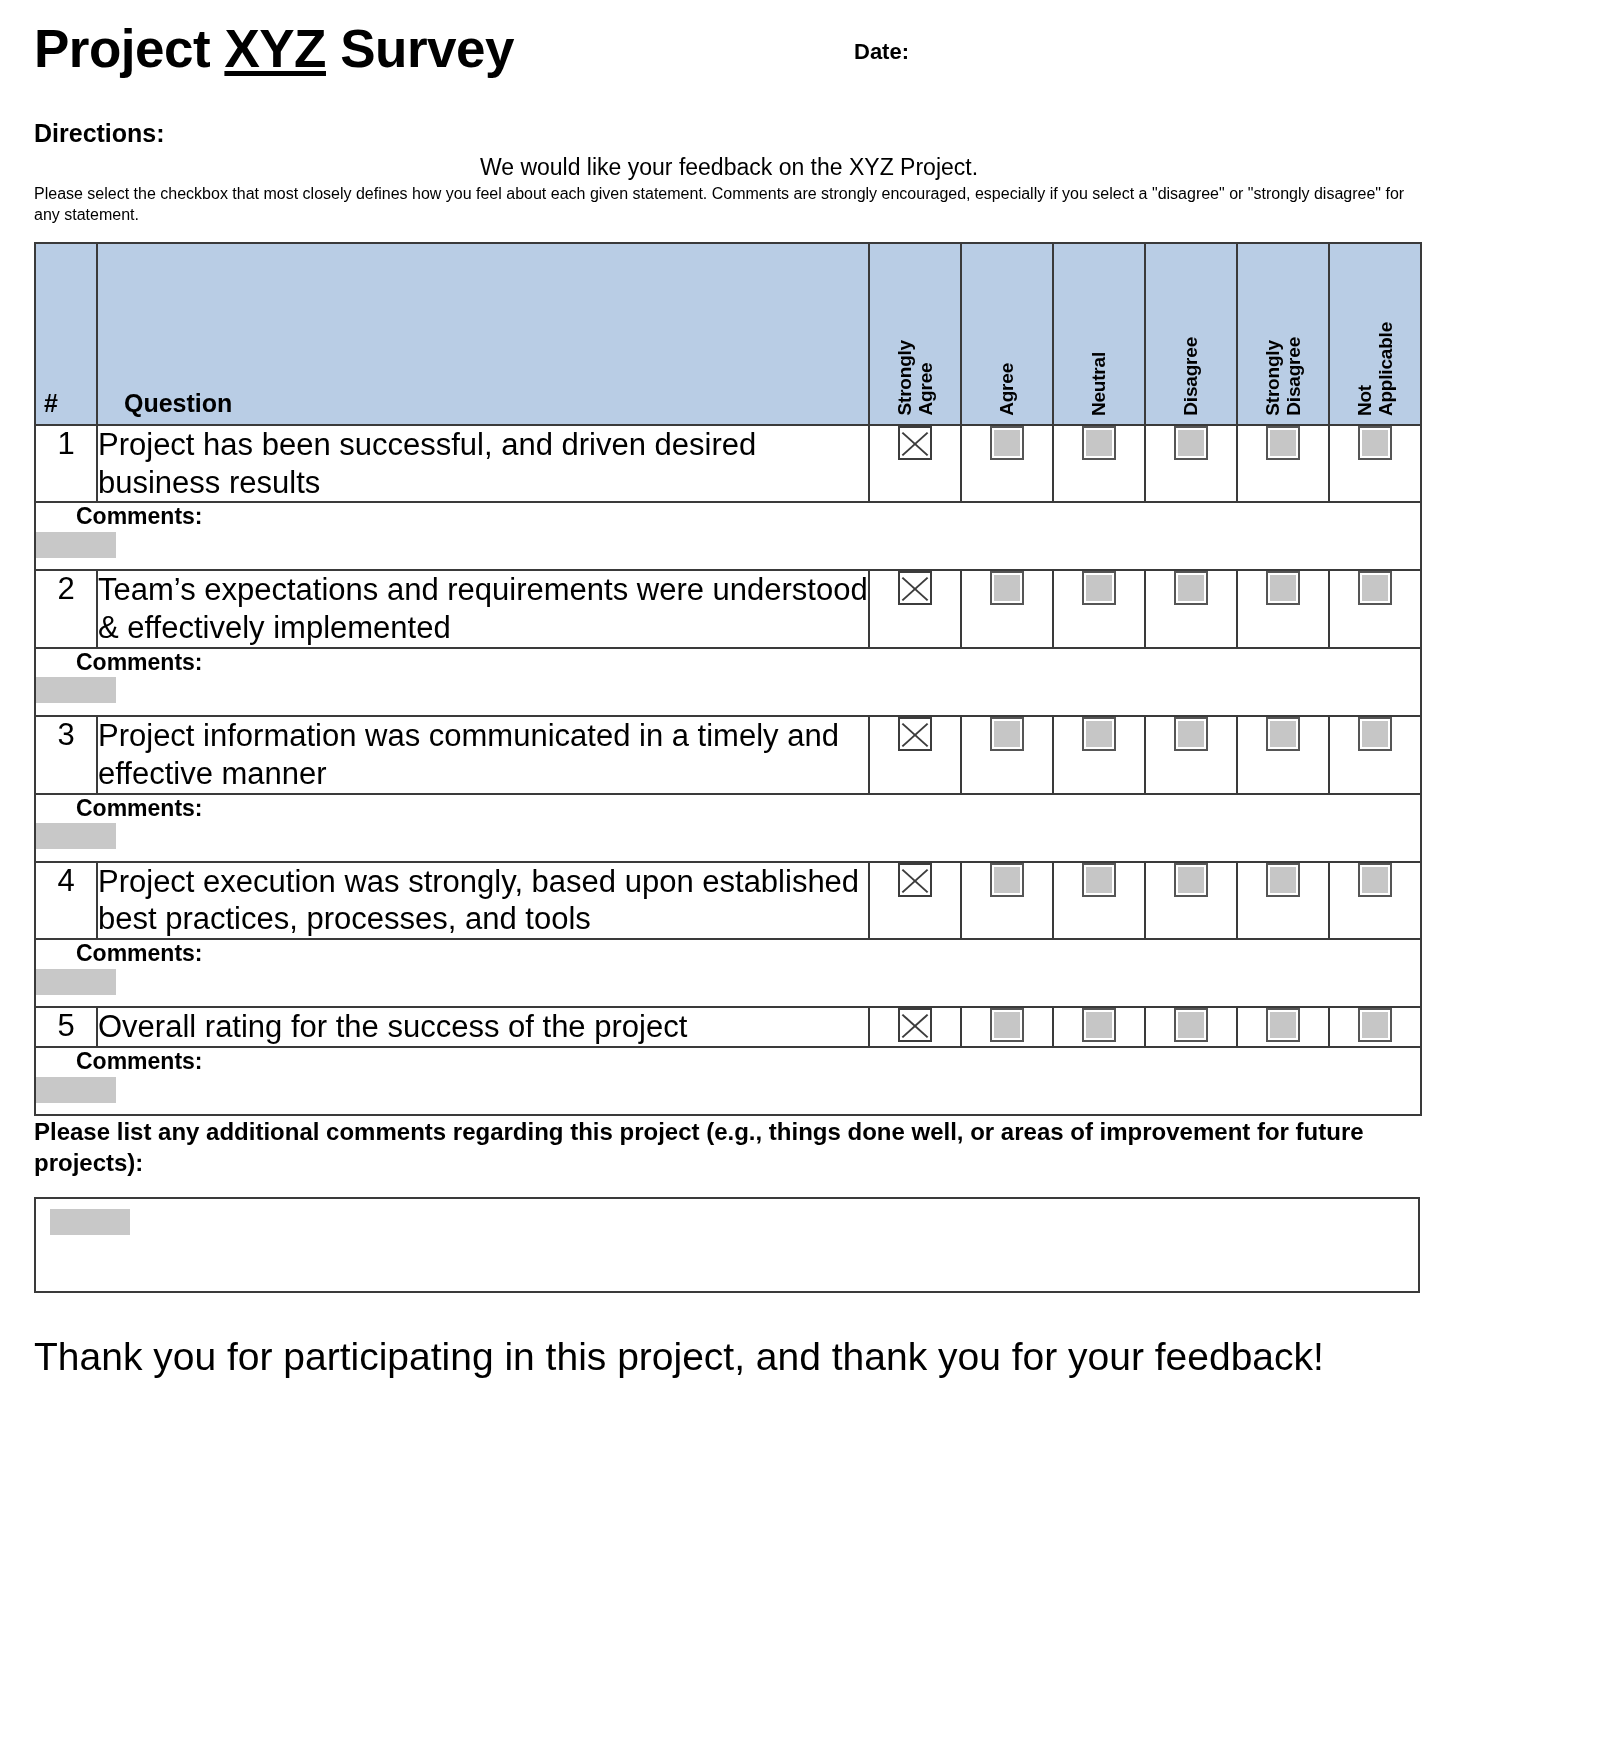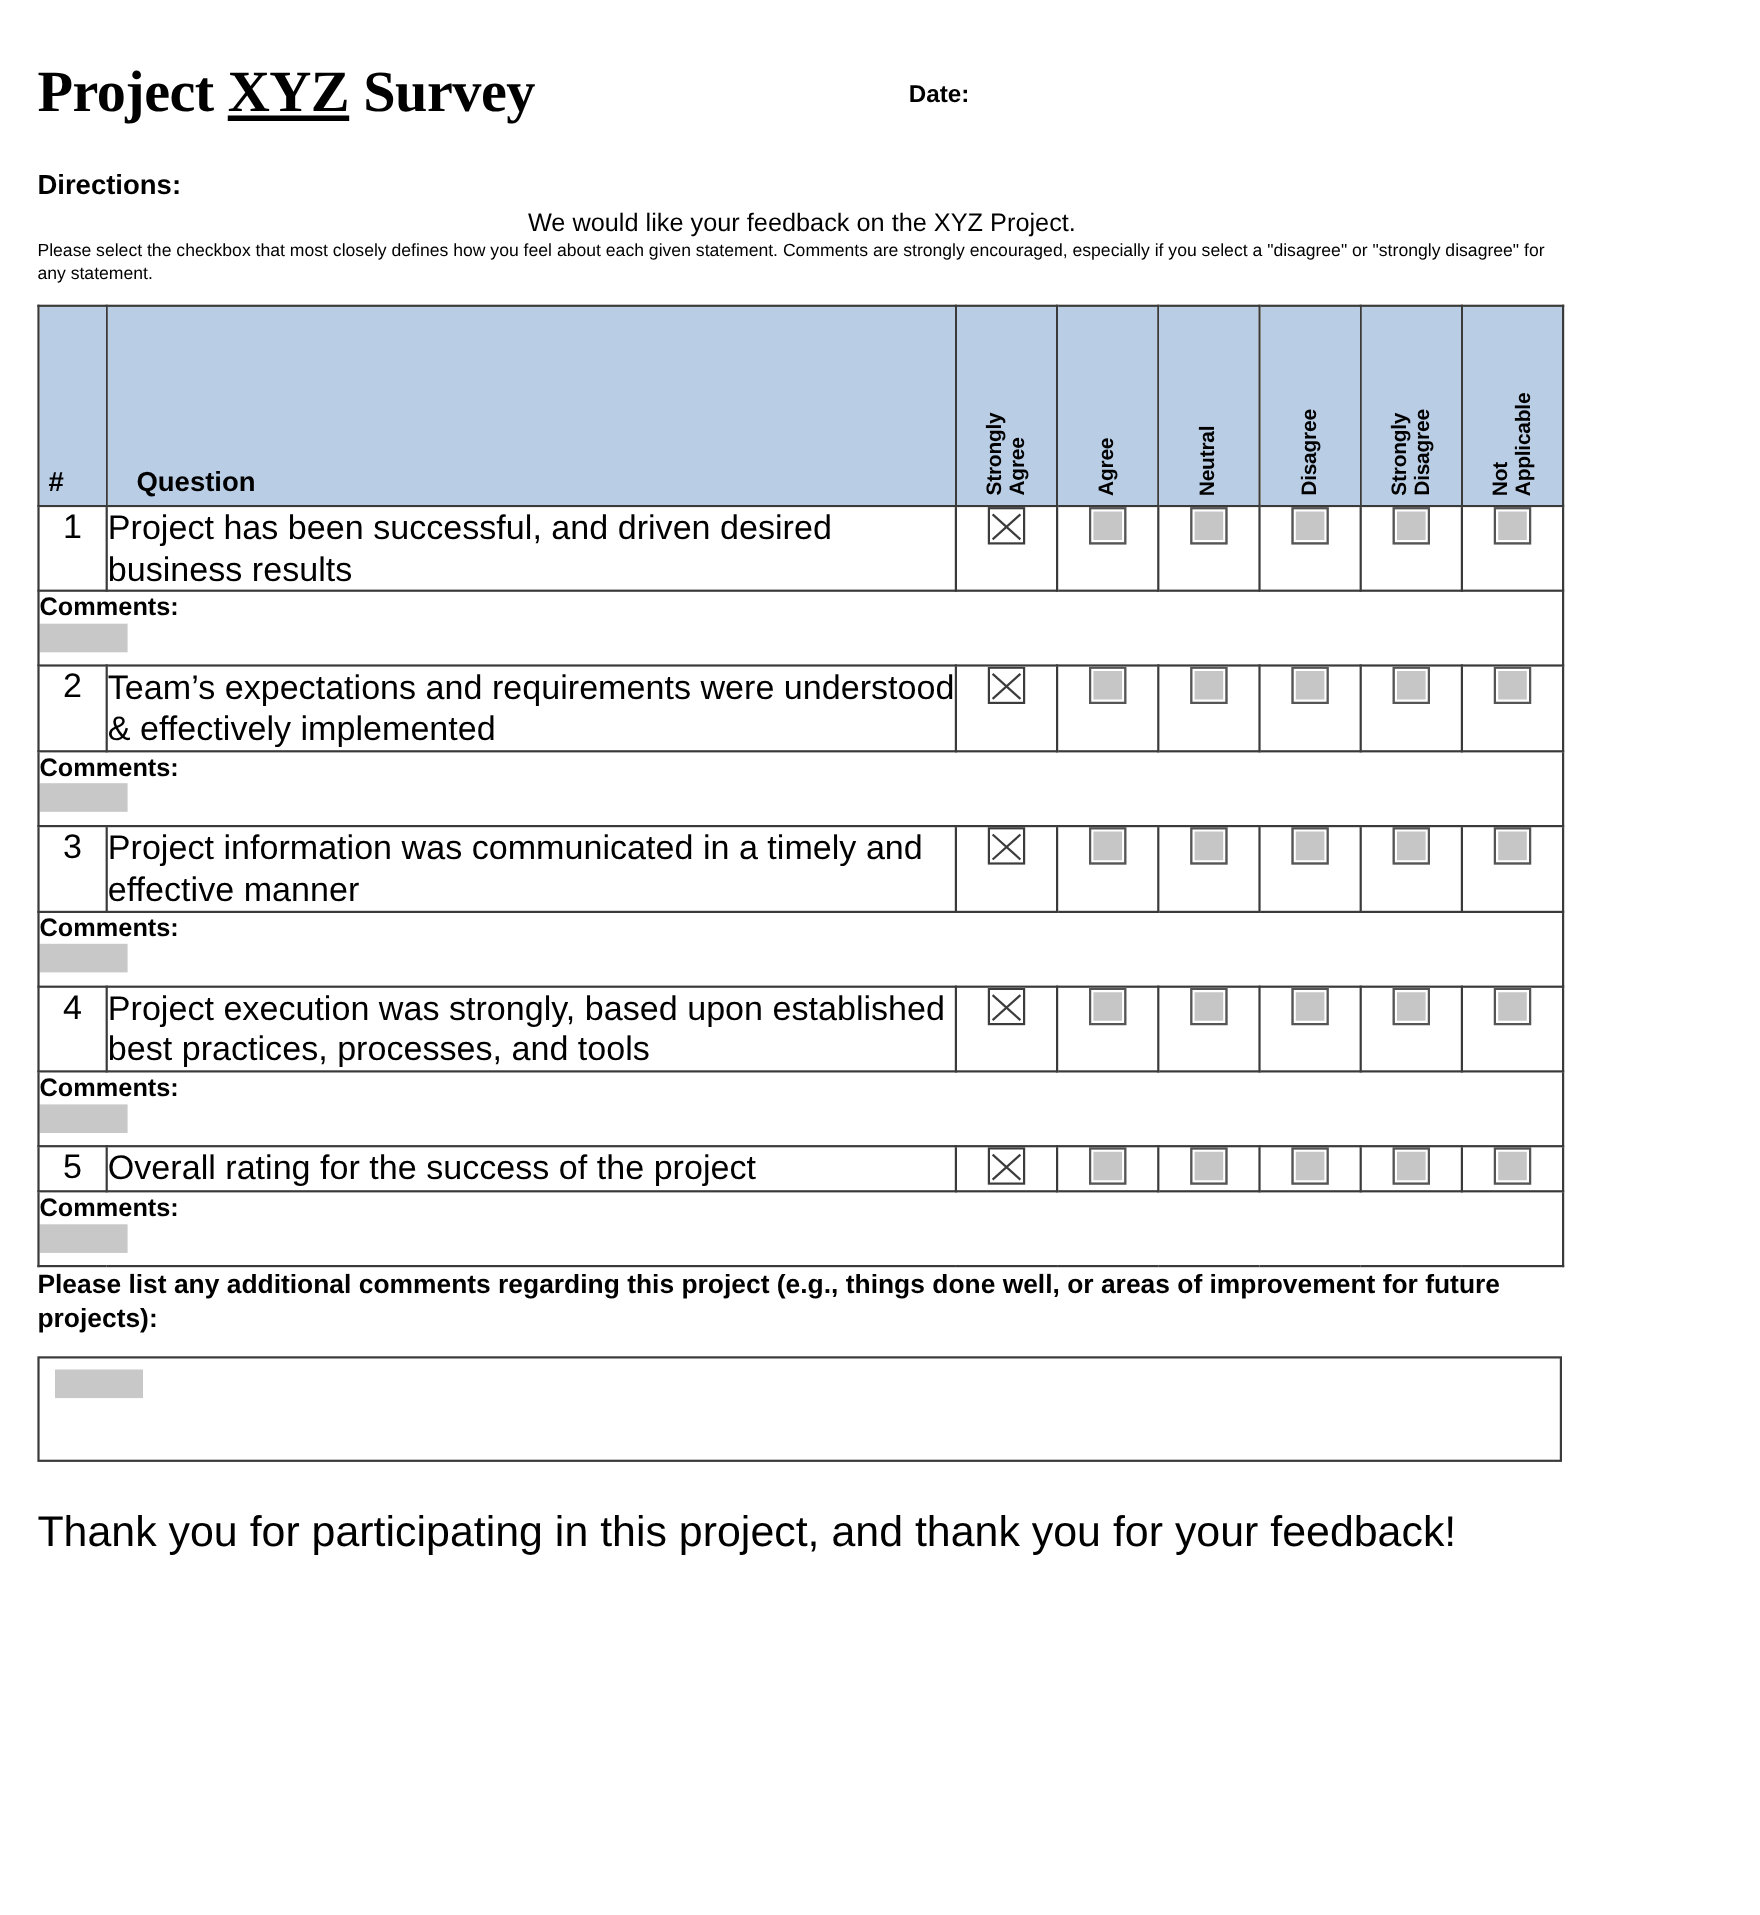--- a/index.html
+++ b/index.html
@@ -25,22 +25,21 @@
   .title-row {
     display: flex;
     align-items: baseline;
     margin: 0 0 4px 0;
   }
   .doc-title {
     font-size: 53px;
     font-weight: bold;
     letter-spacing: -0.5px;
     white-space: nowrap;
-    font-family: Liberation Serif, serif;
-    margin-top: 36px;
+    font-family: Liberation Sans, sans-serif;
   }
   .doc-title .underlined { text-decoration: underline; text-underline-offset: 4px; }
   .date-label {
     font-size: 22px;
     font-weight: bold;
     margin-left: 340px;
     position: relative;
     top: -8px;
   }
 
@@ -140,20 +139,21 @@
 
   
   .comments-cell {
     padding: 4px 0 6px 14px;
     height: 68px;
   }
   .comments-label {
     font-size: 23px;
     font-weight: bold;
     line-height: 1.15;
+    padding-left: 40px;
   }
   .form-field {
     display: block;
     width: 80px;
     height: 26px;
     background: #c8c8c8;
     margin-top: 2px;
   }
 
   

